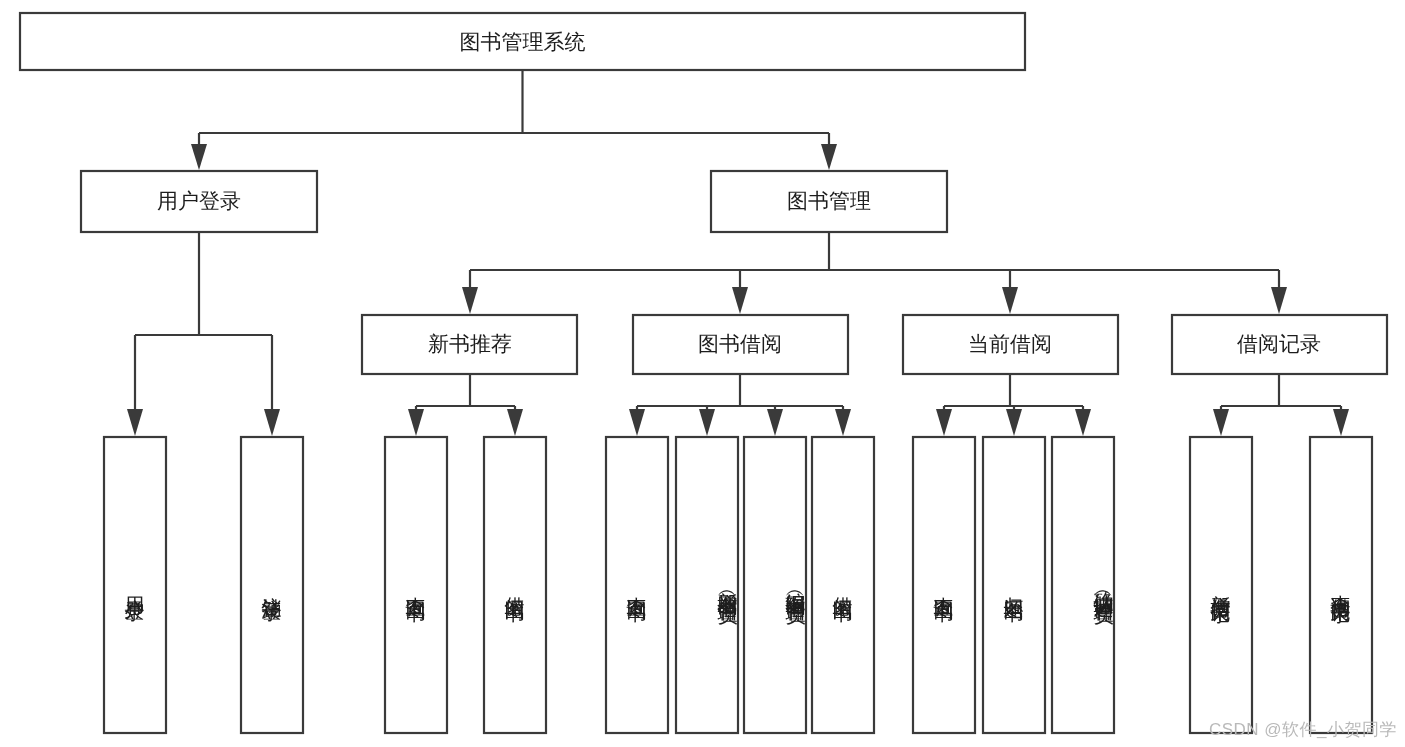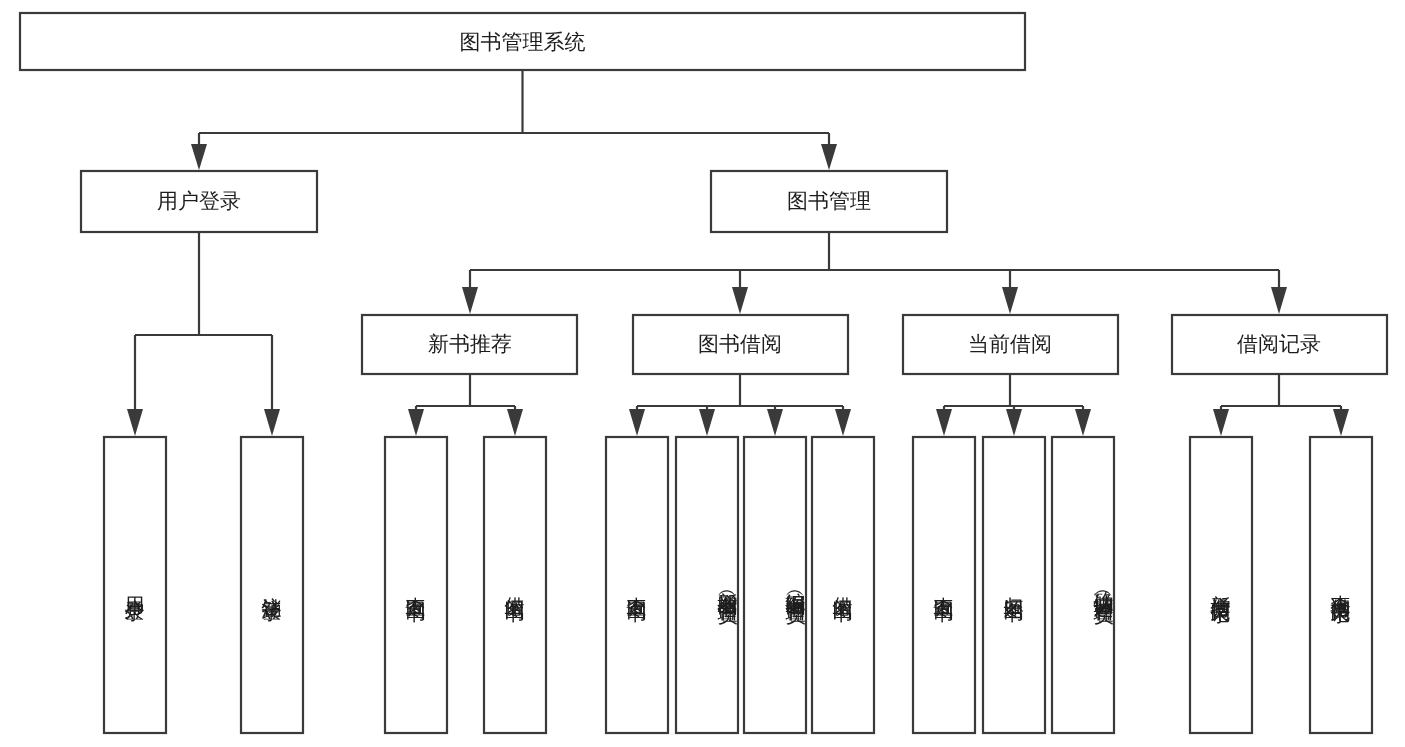--- a/index.html
+++ b/index.html
@@ -209,14 +209,15 @@
   <div class="label-vertical" style="left:606px; top:437px; width:62px; height:296px;">查询图书</div>
   <div class="label-vertical" style="left:676px; top:441px; width:62px; height:288px; align-items:flex-start;">新增图书（管理员）</div>
   <div class="label-vertical" style="left:744px; top:441px; width:62px; height:288px; align-items:flex-start;">编辑图书（管理员）</div>
   <div class="label-vertical" style="left:812px; top:437px; width:62px; height:296px;">借阅图书</div>
   <div class="label-vertical" style="left:913px; top:437px; width:62px; height:296px;">查询图书</div>
   <div class="label-vertical" style="left:983px; top:437px; width:62px; height:296px;">归还图书</div>
   <div class="label-vertical" style="left:1052px; top:441px; width:62px; height:288px; align-items:flex-start;">确认归还（管理员）</div>
   <div class="label-vertical" style="left:1190px; top:437px; width:62px; height:296px;">新增借阅记录</div>
   <div class="label-vertical" style="left:1310px; top:437px; width:62px; height:296px;">查询借阅记录</div>
 
+  <div class="watermark">CSDN @软件_小贺同学</div>
 
 </div>
 
 </body></html>

